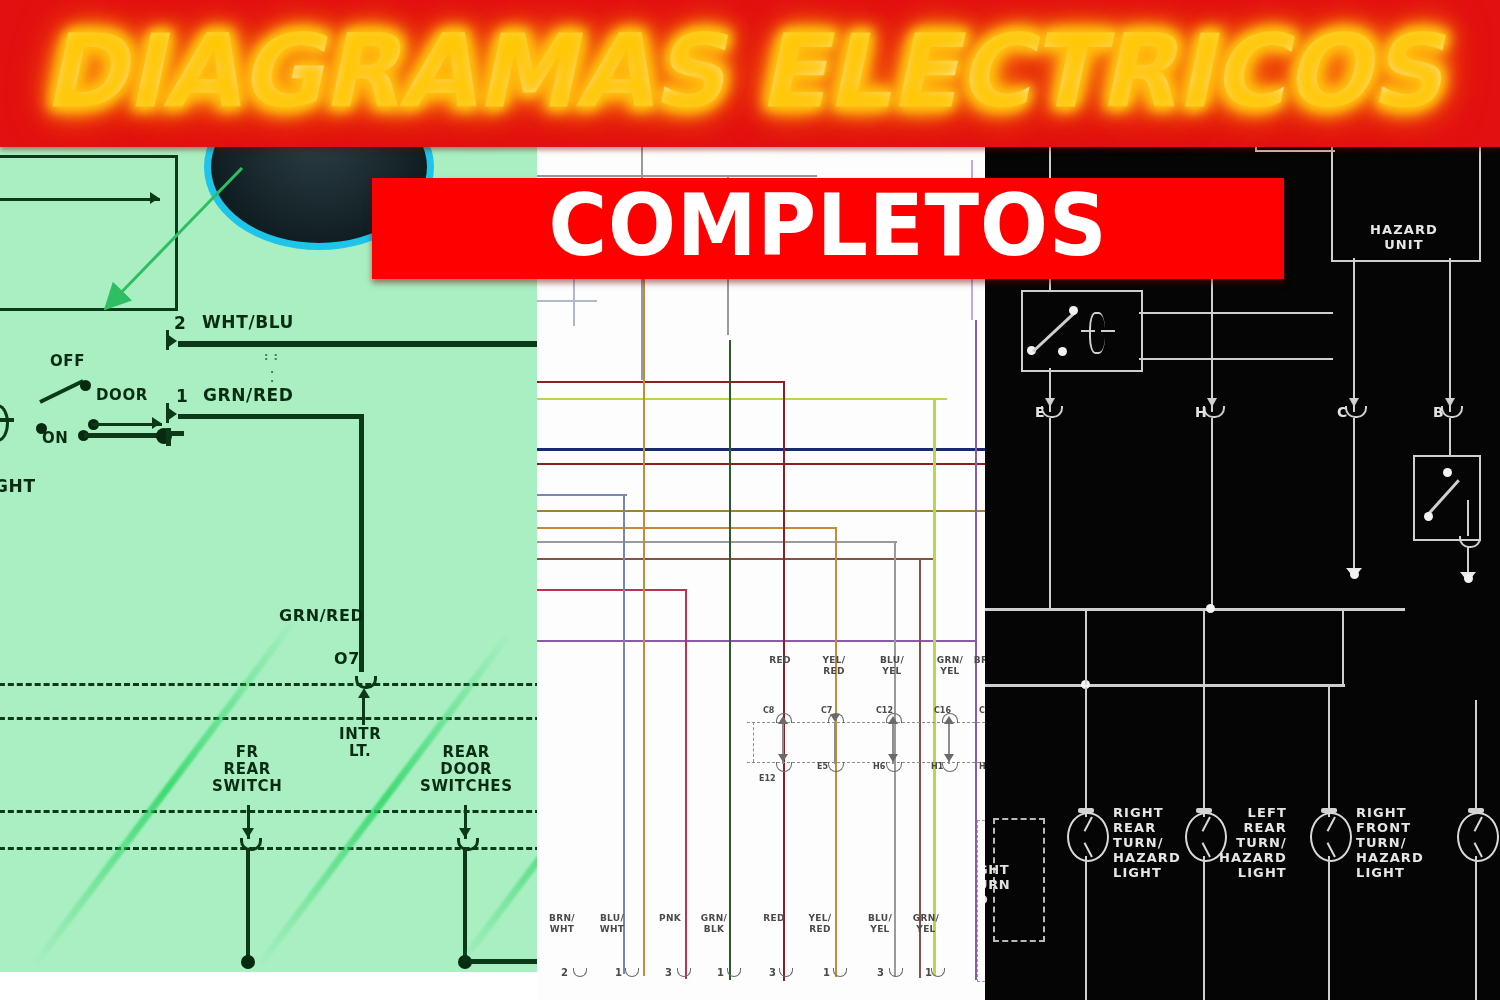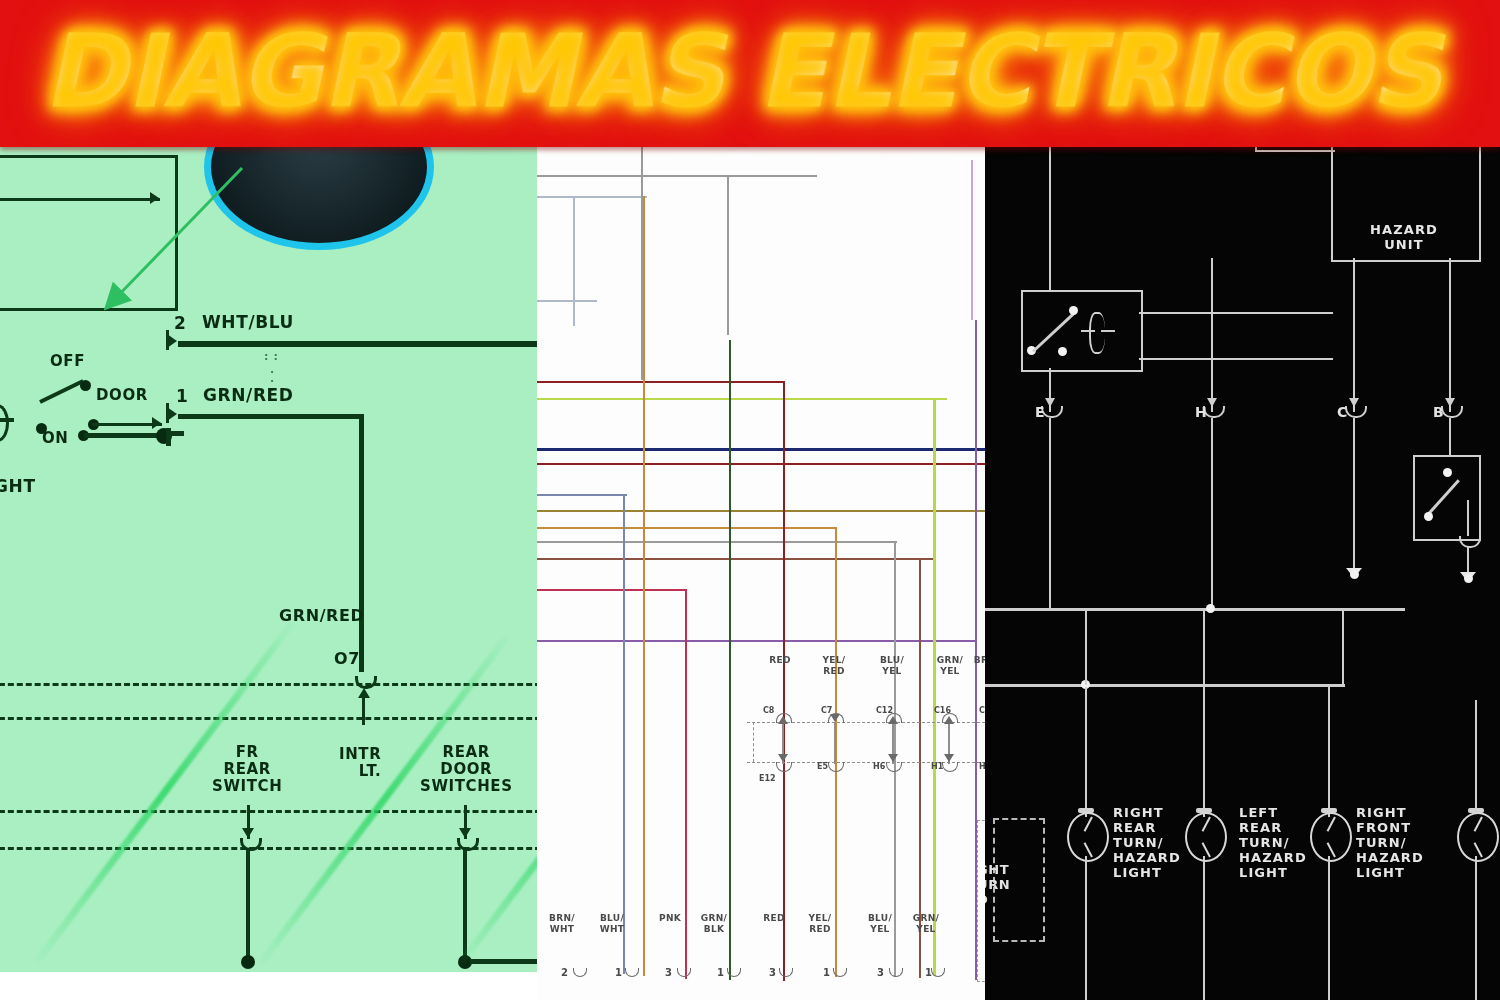--- a/index.html
+++ b/index.html
@@ -139,21 +139,21 @@
     <span class="glabel" style="left:334px;top:650px;font-size:16px;">O7</span>
 
     <div class="gdash" style="left:-10px;top:683px;width:560px;"></div>
     <div class="gdash" style="left:-10px;top:717px;width:560px;"></div>
     <div class="gdash" style="left:-10px;top:810px;width:560px;"></div>
     <div class="gdash" style="left:-10px;top:847px;width:560px;"></div>
 
     <div class="gbox" style="left:355px;top:676px;width:16px;height:10px;border-top:none;border-radius:0 0 10px 10px;"></div>
     <div class="arrow-u" style="left:358px;top:688px;border-bottom:10px solid #0c3a18;border-left:6px solid transparent;border-right:6px solid transparent;"></div>
     <div class="gl gl-v" style="left:362px;top:697px;height:28px;"></div>
-    <span class="glabel" style="left:339px;top:746px;text-align:right;">INTR
+    <span class="glabel" style="left:339px;top:726px;text-align:center;">INTR
 LT.</span>
 
     <span class="glabel" style="left:212px;top:744px;text-align:center;">FR
 REAR
 SWITCH</span>
     <div class="gl gl-v" style="left:247px;top:805px;height:34px;"></div>
     <div class="arrow-d" style="left:242px;top:828px;border-top:10px solid #0c3a18;border-left:6px solid transparent;border-right:6px solid transparent;"></div>
     <div class="gbox" style="left:240px;top:838px;width:16px;height:10px;border-top:none;border-radius:0 0 10px 10px;"></div>
     <div class="gl gl-th-v" style="left:246px;top:848px;height:110px;width:4px;"></div>
     <div class="gdot" style="left:241px;top:955px;width:14px;height:14px;"></div>
@@ -377,21 +377,21 @@
     <span class="blabel" style="left:128px;top:805px;text-align:left;">RIGHT
 REAR
 TURN/
 HAZARD
 LIGHT</span>
 
     <div class="bl bl-v" style="left:218px;top:611px;height:206px;"></div>
     <div class="lampcap" style="left:211px;top:808px;"></div>
     <div class="lamp" style="left:200px;top:812px;"></div>
     <div class="bl bl-v" style="left:218px;top:856px;height:144px;"></div>
-    <span class="blabel" style="left:254px;top:805px;text-align:left;">LEFT
+    <span class="blabel" style="left:234px;top:805px;text-align:right;">LEFT
 REAR
 TURN/
 HAZARD
 LIGHT</span>
 
     <div class="bl bl-v" style="left:343px;top:687px;height:130px;"></div>
     <div class="lampcap" style="left:336px;top:808px;"></div>
     <div class="lamp" style="left:325px;top:812px;"></div>
     <div class="bl bl-v" style="left:343px;top:856px;height:144px;"></div>
     <span class="blabel" style="left:371px;top:805px;text-align:left;">RIGHT
@@ -414,14 +414,17 @@
         </marker>
       </defs>
     <line x1="150" y1="6" x2="18" y2="142" stroke="#2fbf63" stroke-width="3" marker-end="url(#ah)"></line>
   </svg>
 
   <div id="banner">
     <div id="banner-text-glow">DIAGRAMAS ELECTRICOS</div>
     <div id="banner-text">DIAGRAMAS ELECTRICOS</div>
   </div>
 
+  <div id="completos">
+    <div id="completos-text">COMPLETOS</div>
+  </div>
 
 </div>
 
 </body></html>

